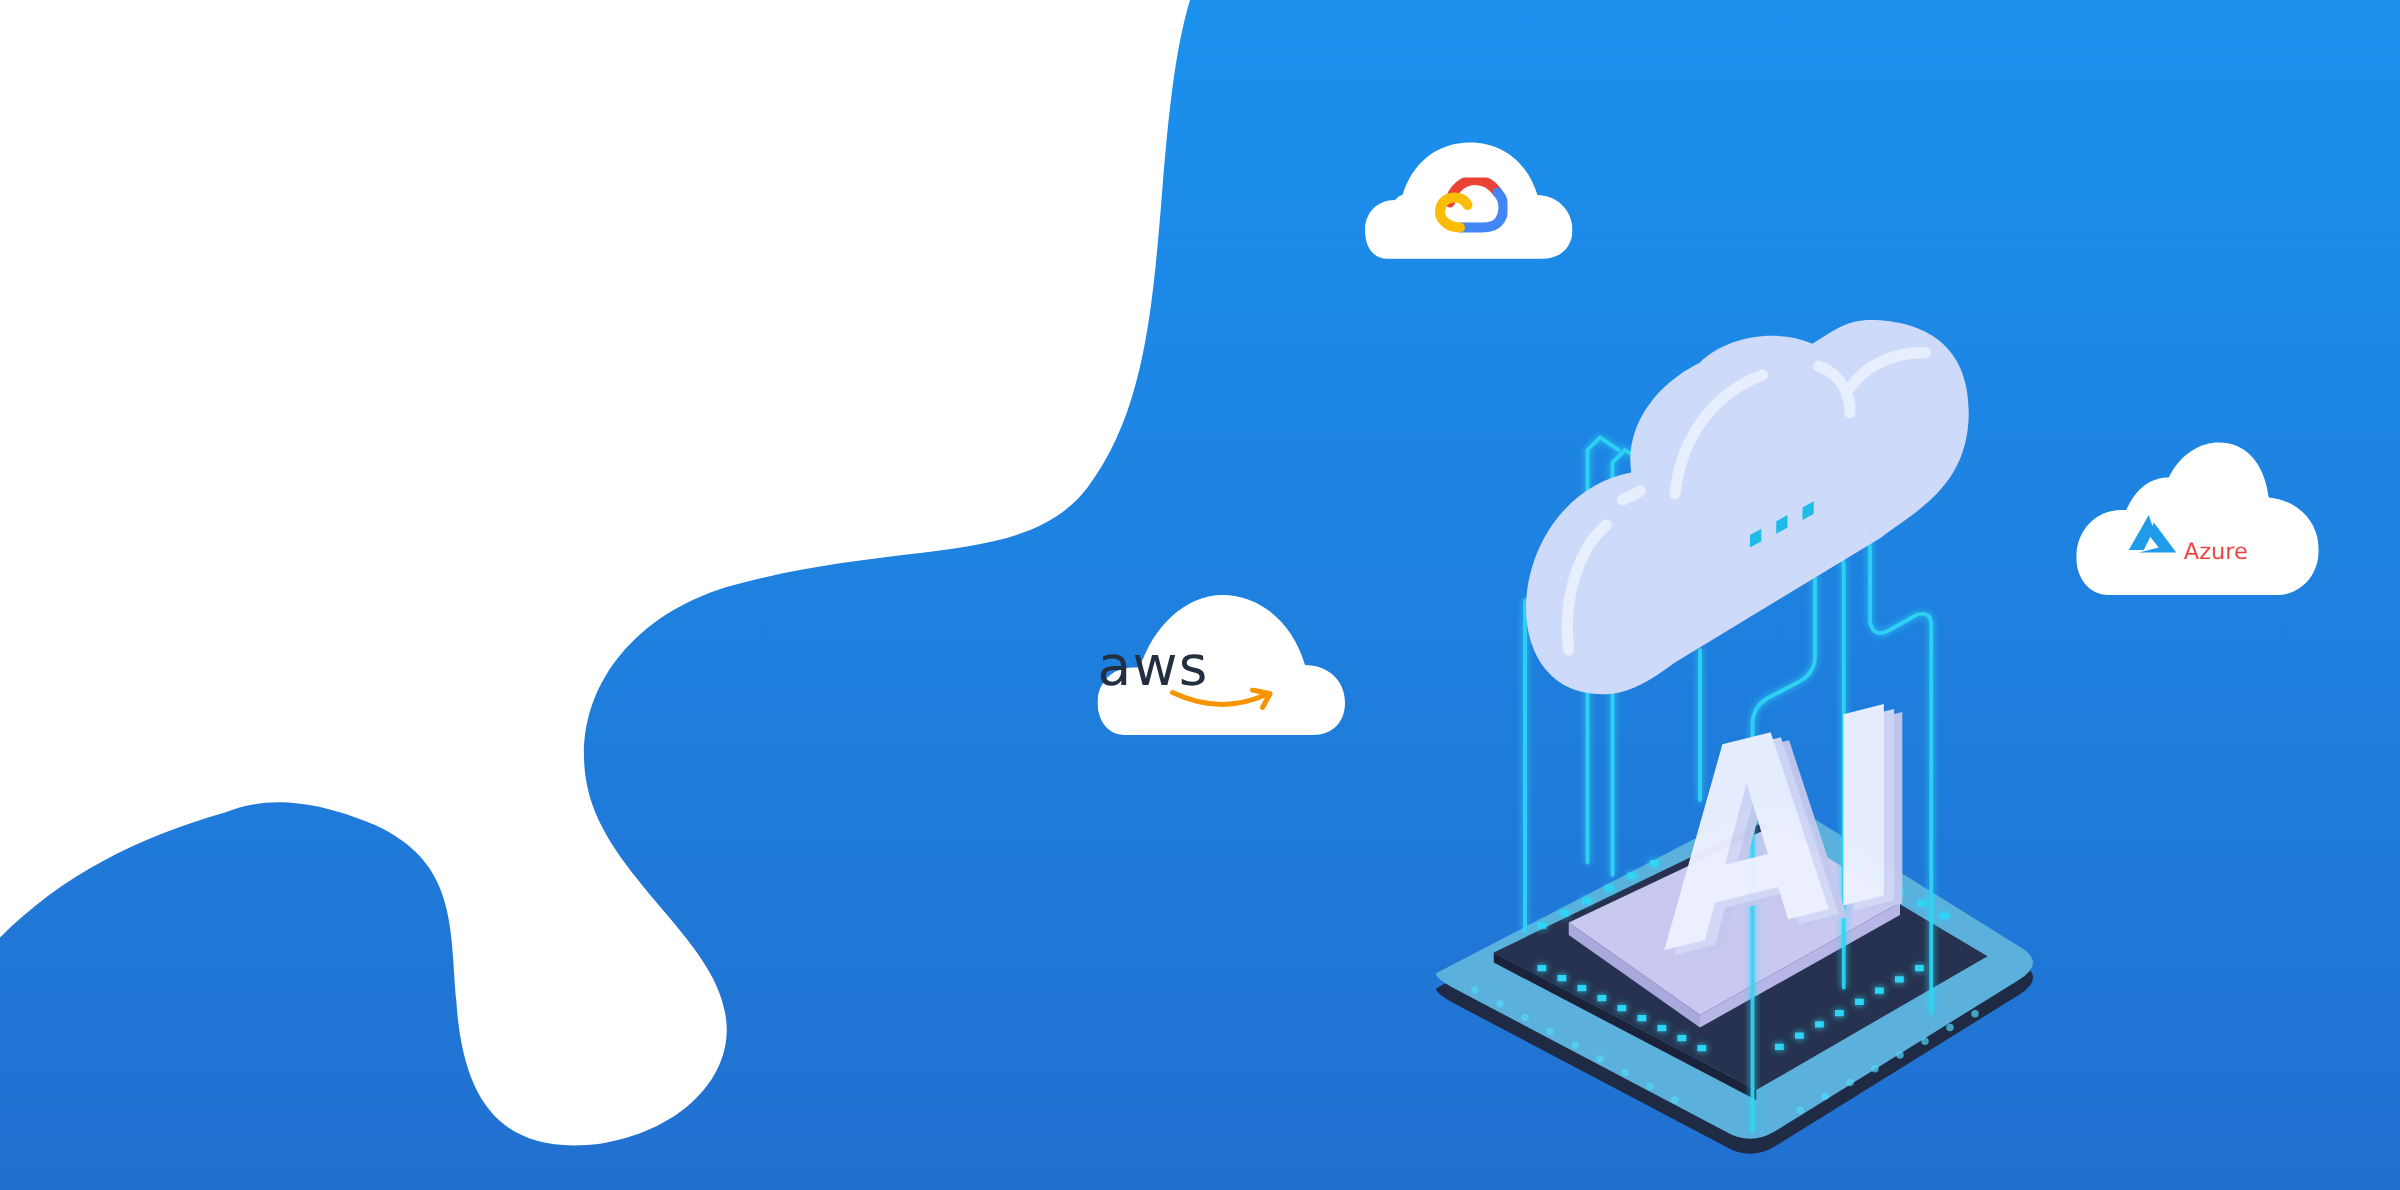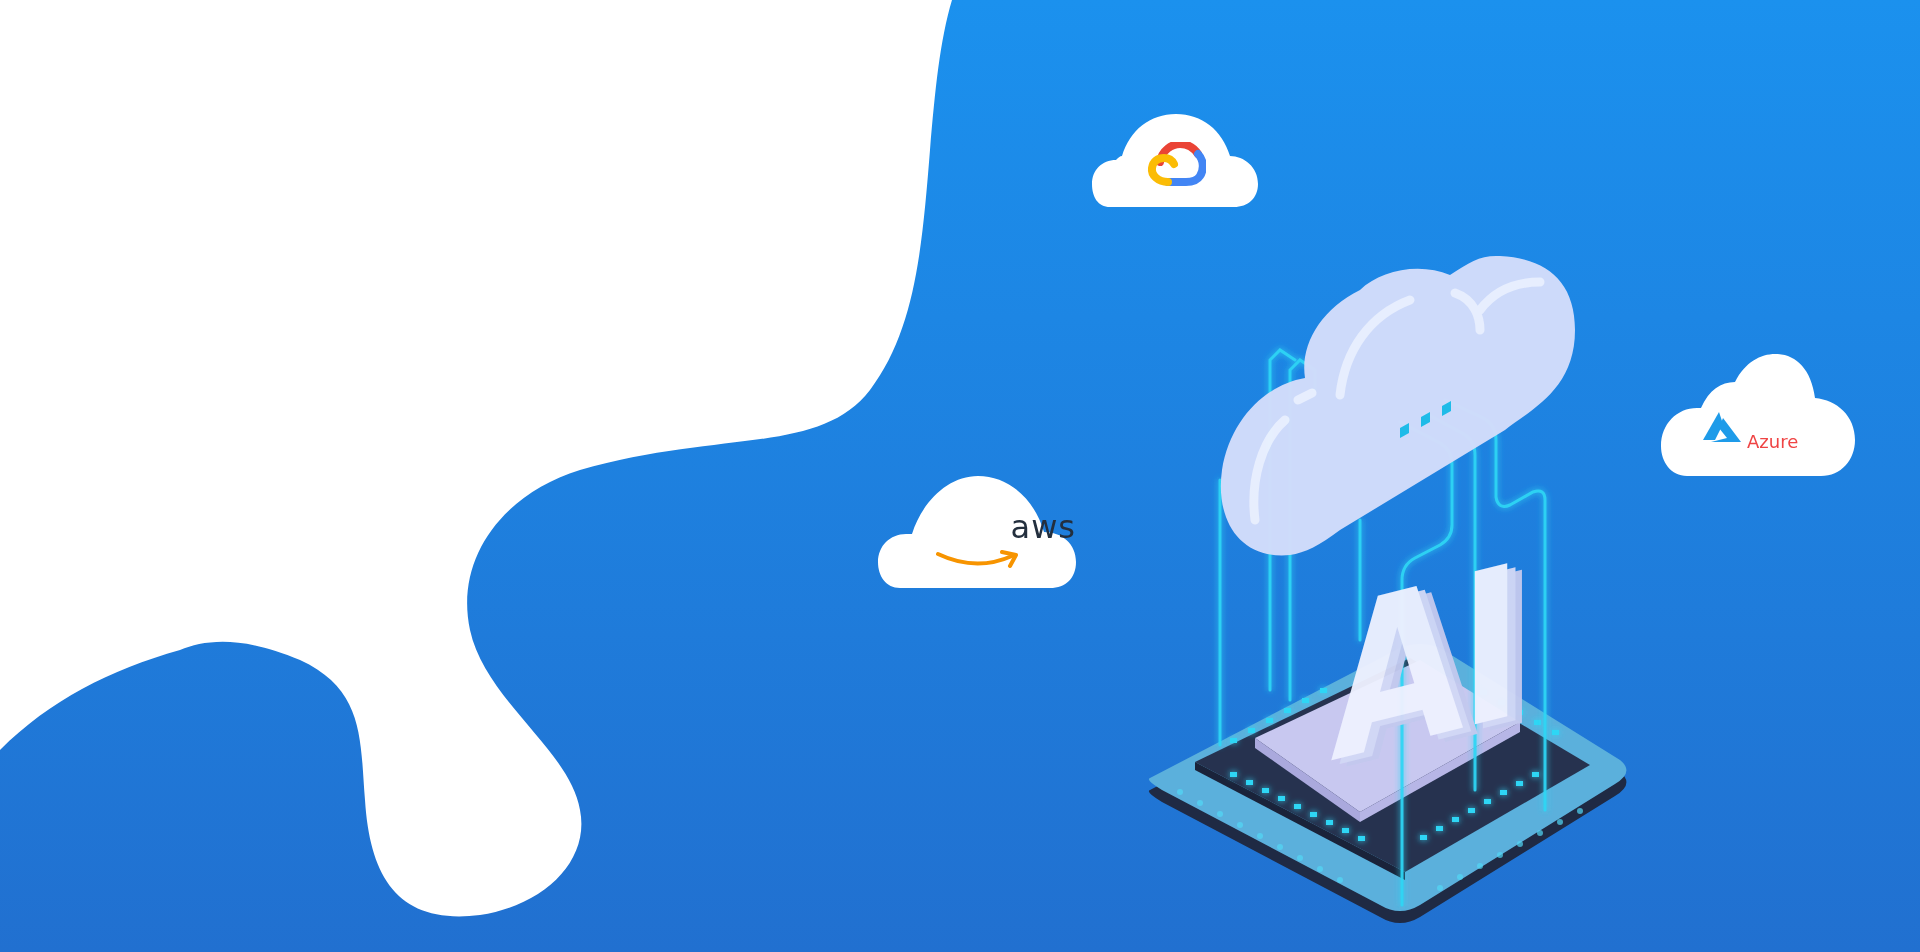--- a/index.html
+++ b/index.html
@@ -10,21 +10,21 @@
     }
     .banner {
       position: relative; width: 1920px; height: 952px; overflow: hidden;
     }
     .banner > svg.bg { position: absolute; left: 0; top: 0; }
     .scene { position: absolute; left: 0; top: 0; width: 1920px; height: 952px; }
     .logo-cloud { position: absolute; }
     .logo-cloud svg { display: block; }
     .logo-text-aws {
       position: absolute; left: 0; right: 0; top: 34px;
-      text-align: right; font-size: 32px; color: #232f3e;
+      text-align: left; font-size: 44px; color: #232f3e;
       font-family: "DejaVu Sans", sans-serif; letter-spacing: 1px;
     }
     .logo-text-azure {
       position: absolute; left: 86px; top: 60px;
       font-size: 18px; color: #ef4444;
       font-family: "DejaVu Sans", sans-serif;
       margin-top: 19px;
     }
     .ai-letters {
       position: absolute; left: 1310px; top: 560px;

